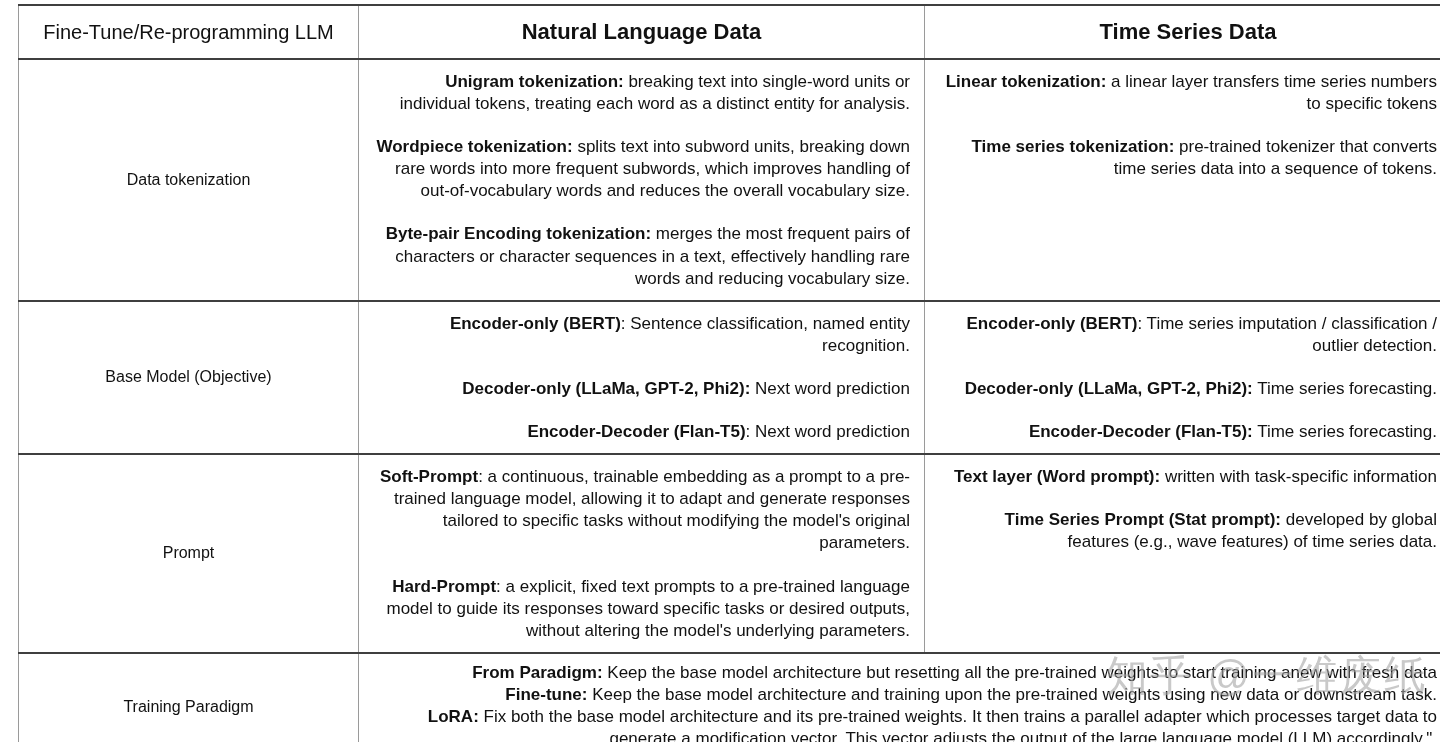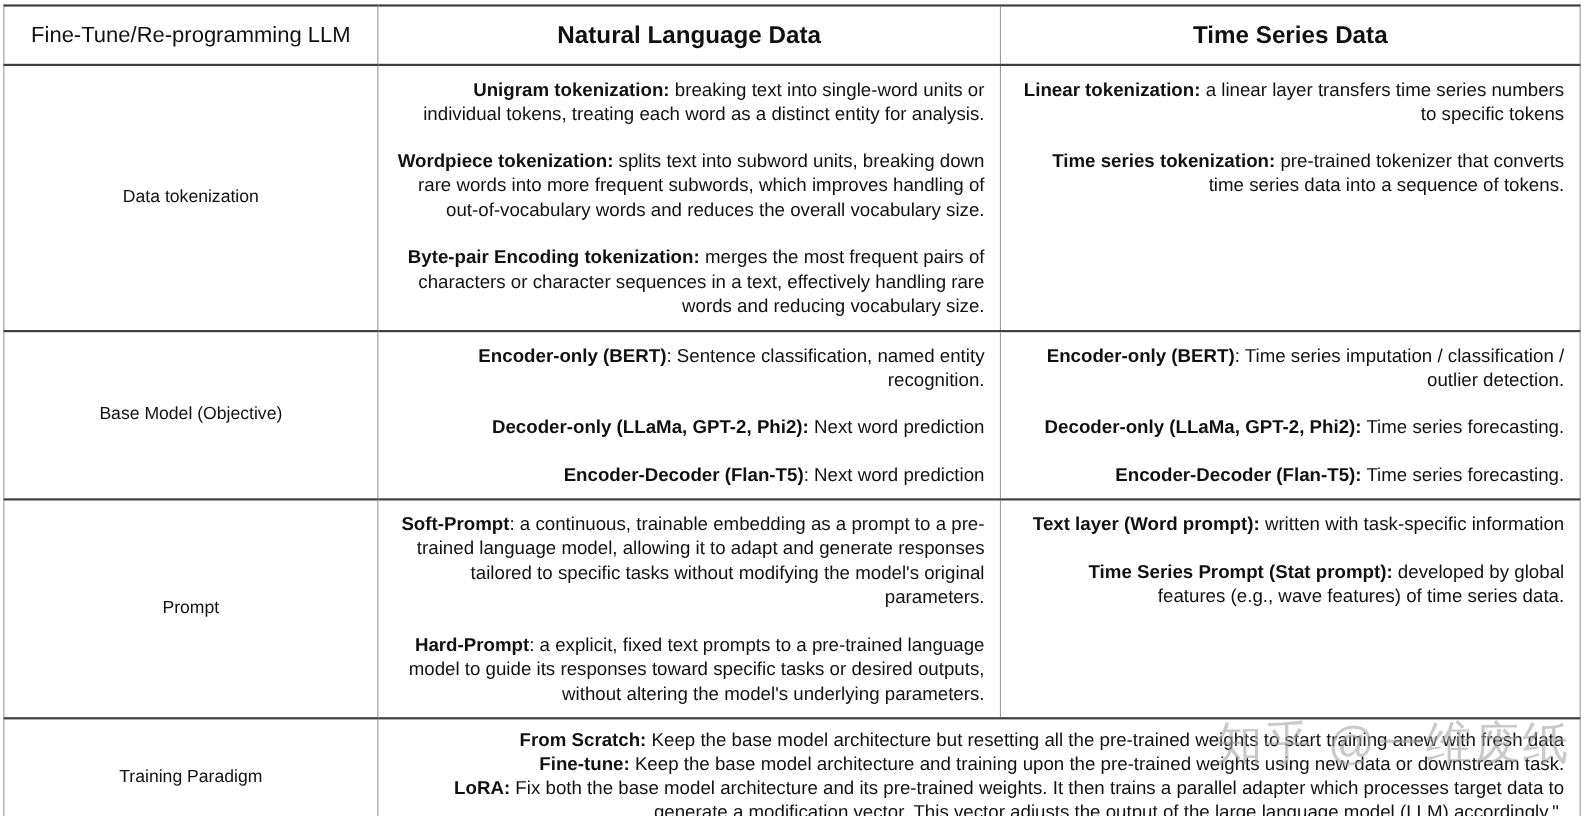--- a/index.html
+++ b/index.html
@@ -1,21 +1,21 @@
 <!DOCTYPE html>
 <html><head>
 <meta charset="utf-8">
 <style>
   html, body { margin: 0; padding: 0; background: #ffffff; }
   .page {
     position: relative;
     width: 1440px;
     height: 742px;
     box-sizing: border-box;
-    padding: 4px 3px;
+    padding: 4px 18px;
     font-family: "Liberation Sans", sans-serif;
     color: #111;
     overflow: hidden;
     background: #fff;
   }
   table.cmp {
     border-collapse: collapse;
     table-layout: fixed;
     width: 1433px;
   }
@@ -118,21 +118,21 @@
           <p class="item"><strong>Hard-Prompt</strong><span>: a explicit, fixed text prompts to a pre-trained language model to guide its responses toward specific tasks or desired outputs, without altering the model's underlying parameters.</span></p>
         </td>
         <td class="content">
           <p class="item"><strong>Text layer (Word prompt):</strong><span> written with task-specific information</span></p>
           <p class="item"><strong>Time Series Prompt (Stat prompt):</strong><span> developed by global features (e.g., wave features) of time series data.</span></p>
         </td>
       </tr>
       <tr style="height:108px">
         <td class="rowlabel">Training Paradigm</td>
         <td class="content tight" colspan="2">
-          <p class="item"><strong>From Scratch:</strong><span> Keep the base model architecture but resetting all the pre-trained weights to start training anew with fresh data</span></p>
+          <p class="item"><strong>From Paradigm:</strong><span> Keep the base model architecture but resetting all the pre-trained weights to start training anew with fresh data</span></p>
           <p class="item"><strong>Fine-tune:</strong><span> Keep the base model architecture and training upon the pre-trained weights using new data or downstream task.</span></p>
           <p class="item"><strong>LoRA:</strong><span> Fix both the base model architecture and its pre-trained weights. It then trains a parallel adapter which processes target data to generate a modification vector. This vector adjusts the output of the large language model (LLM) accordingly.".</span></p>
         </td>
       </tr>
     </tbody>
   </table>
   <div class="watermark">知乎 @一维废纸</div>
 </div>
 
 </body></html>

